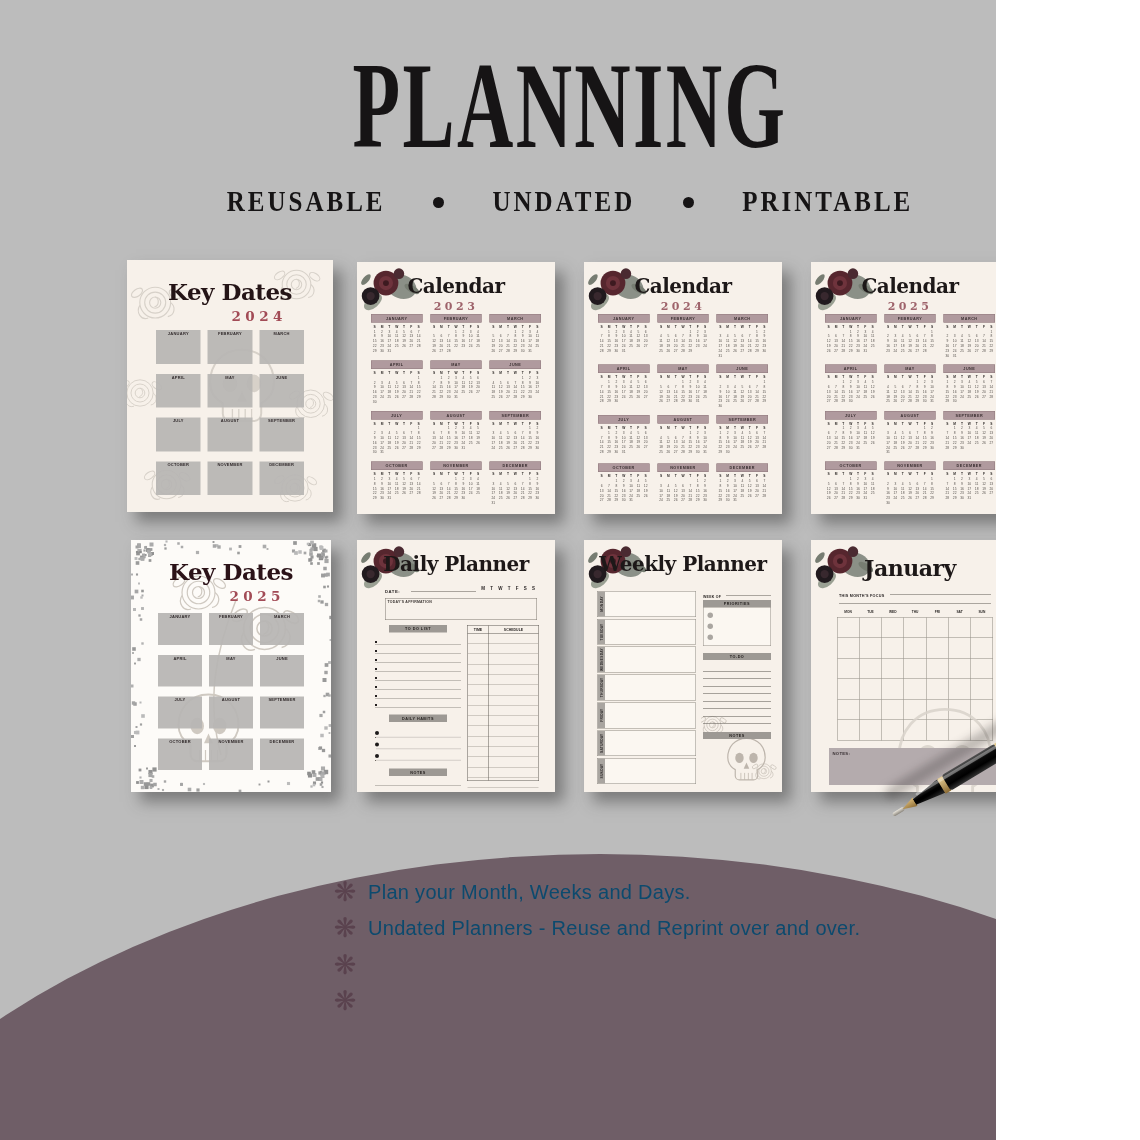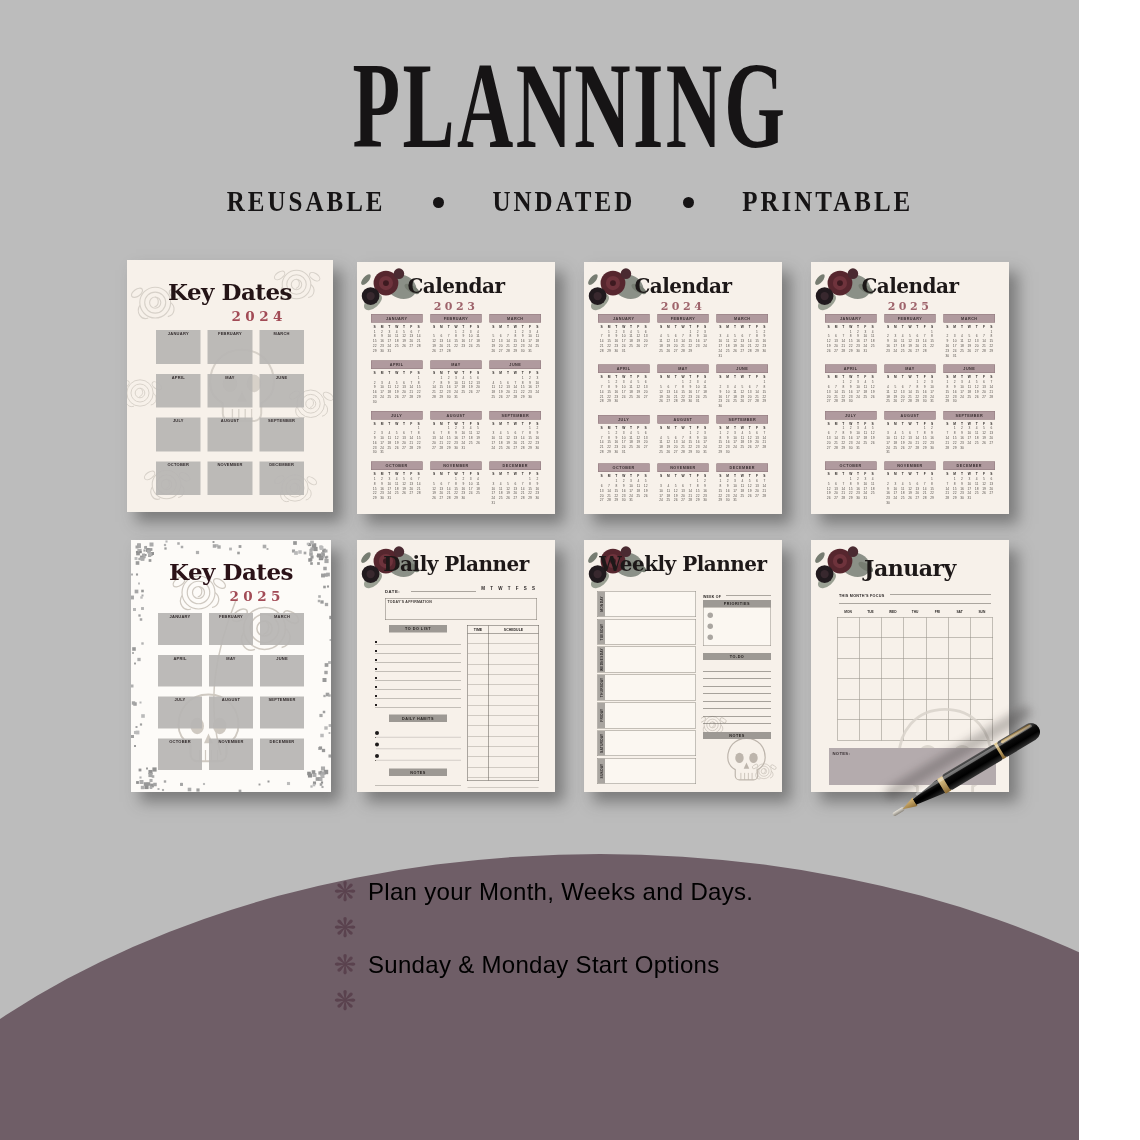--- a/index.html
+++ b/index.html
@@ -1,17 +1,17 @@
 <!DOCTYPE html>
 <html><head>
 <meta charset="utf-8">
 <style>
   html,body{margin:0;padding:0;}
   body{width:1140px;height:1140px;overflow:hidden;font-family:"Liberation Sans",sans-serif;}
-  .canvas{position:relative;width:1079px;height:1140px;background:#bcbcbc;overflow:hidden;}
+  .canvas{position:relative;width:996px;height:1140px;background:#bcbcbc;overflow:hidden;}
 
   
   .hdr-title{position:absolute;left:0;top:52px;width:1140px;text-align:center;
     font-family:"Liberation Serif",serif;font-weight:700;font-size:100px;color:#161415;
     transform:scale(.78,1.22);transform-origin:50% 50%;letter-spacing:3px;line-height:1.1;}
   .hdr-badges{position:absolute;left:0;top:188px;width:1140px;display:flex;justify-content:center;align-items:center;gap:48px;}
   .badge{font-family:"Liberation Serif",serif;font-weight:700;font-size:25px;color:#161415;letter-spacing:3px;transform:scaleY(1.15);}
   .badge-dot{width:11px;height:11px;border-radius:50%;background:#161415;}
 
   
@@ -116,21 +116,21 @@
   .j-skull{position:absolute;left:90px;top:170px;width:250px;height:230px;color:#d9d3cb;opacity:.85;}
 
   
   .w-sketch{position:absolute;right:-8px;bottom:-6px;width:170px;height:170px;color:#b9b1a8;}
 
   
   .arch{position:absolute;left:-240px;top:854px;width:1680px;height:1100px;border-radius:50%;background:#6f5e67;}
   .features{position:absolute;left:330px;top:874px;width:620px;}
   .feature{display:flex;align-items:center;height:36.5px;}
   .f-icon{width:30px;font-size:27px;line-height:27px;color:#5a424e;margin-right:8px;text-align:center;}
-  .f-text{font-size:24px;color:#000000;letter-spacing:.3px;}
+  .f-text{font-size:20px;color:#0c4a6e;letter-spacing:.3px;}
 
   
   .pen-shadow{position:absolute;left:886px;top:790px;width:168px;height:12px;background:rgba(50,48,48,.32);
     border-radius:8px;filter:blur(5px);transform:rotate(-31deg);transform-origin:left center;}
   .pen{position:absolute;left:893px;top:806px;width:172px;height:18px;transform:rotate(-31deg);transform-origin:left center;}
   .pen > div{position:absolute;top:50%;}
   .p-needle{left:0;width:13px;height:4px;margin-top:-2px;border-radius:2px;background:linear-gradient(#e8e4da,#8a857c);}
   .p-goldcone{left:11px;width:15px;height:10px;margin-top:-5px;background:linear-gradient(#d9b877,#8a6a33);
     clip-path:polygon(0 50%,100% 0,100% 100%);}
   .p-fronttaper{left:25px;width:32px;height:16px;margin-top:-8px;background:linear-gradient(#3c3c3c,#000 45%,#000 60%,#2a2a2a);
@@ -2215,24 +2215,24 @@
   </div>
 
   <div class="arch"></div>
   <div class="features">
       <div class="feature">
         <span class="f-icon">❋</span>
         <span class="f-text">Plan your Month, Weeks and Days.</span>
       </div>
       <div class="feature">
         <span class="f-icon">❋</span>
+        <span class="f-text">Undated Planners - Reuse and Reprint over and over.</span>
       </div>
       <div class="feature">
         <span class="f-icon">❋</span>
-        <span class="f-text">Sunday &amp; Monday Start Options</span>
       </div>
       <div class="feature">
         <span class="f-icon">❋</span>
       </div>
     </div>
 
   <div class="pen-shadow"></div>
   <div class="pen">
     <div class="p-needle"></div>
     <div class="p-goldcone"></div>

